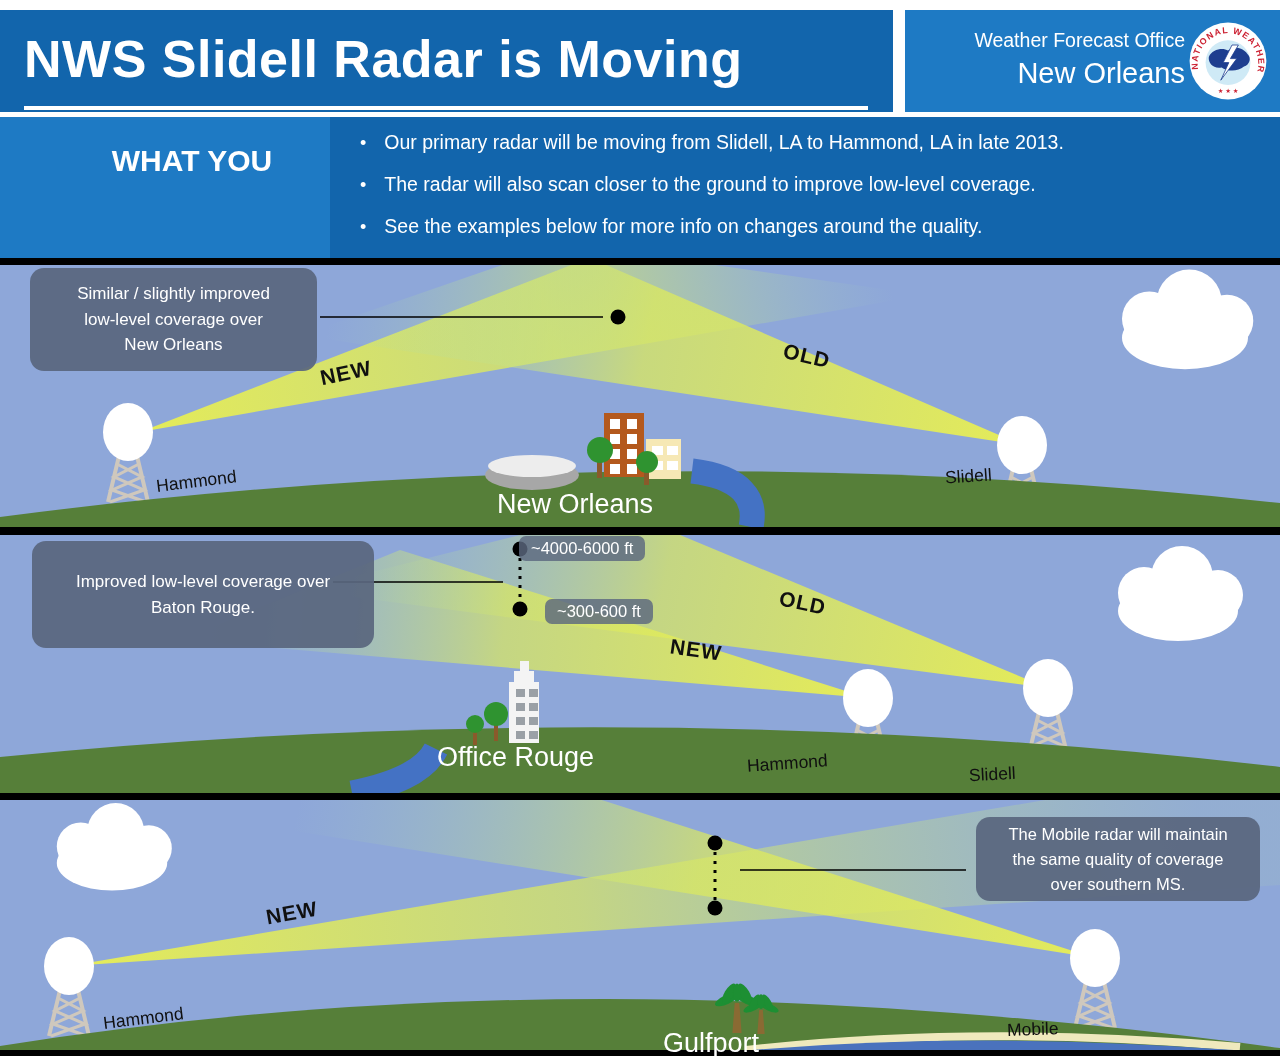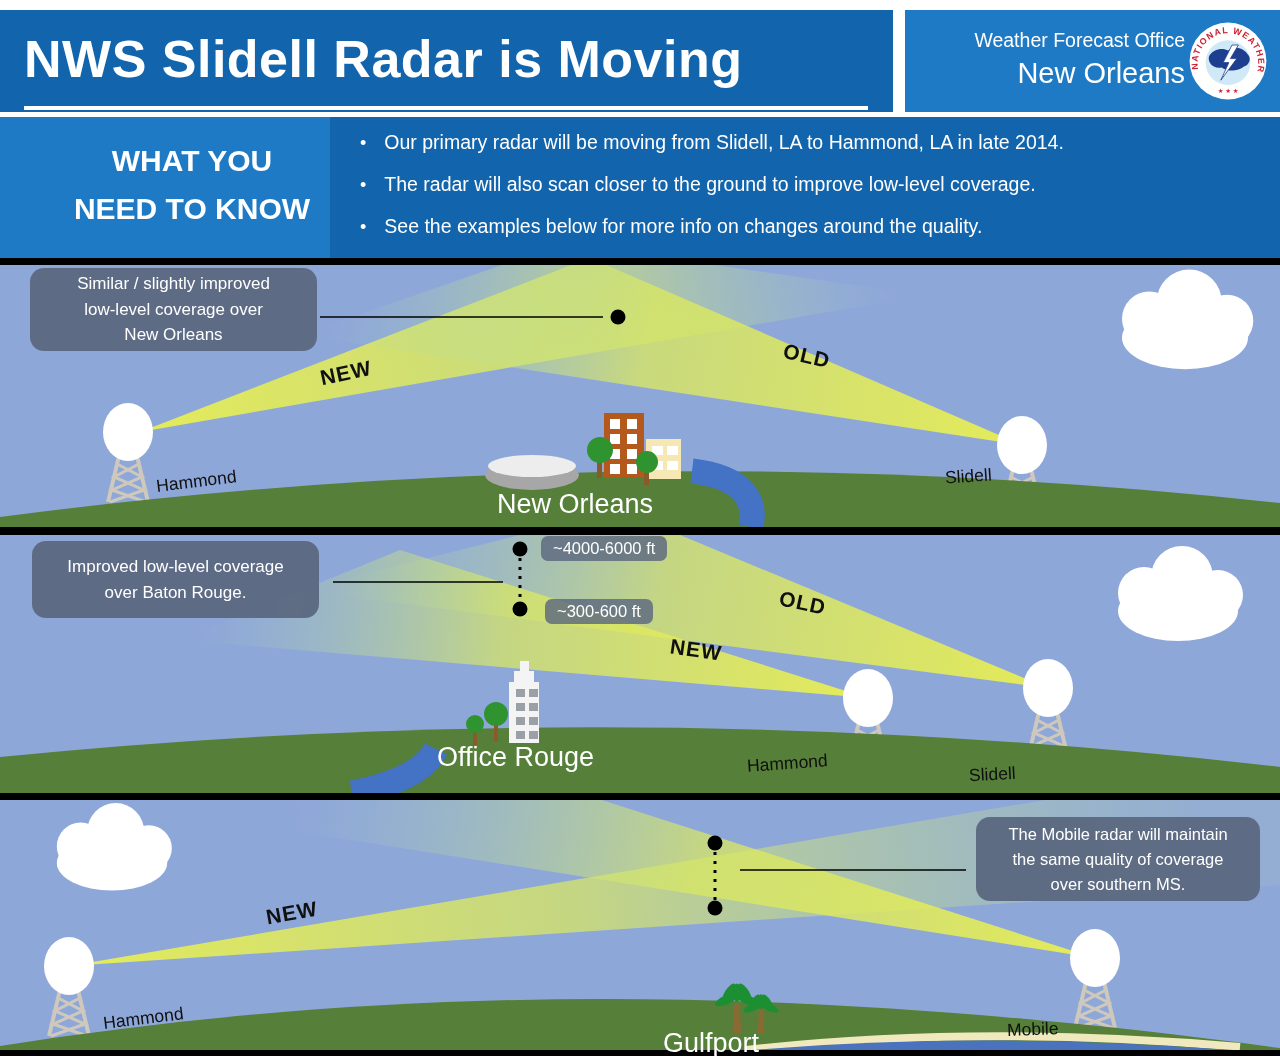--- a/index.html
+++ b/index.html
@@ -89,26 +89,25 @@
         </defs>
       <text font-size="11" font-weight="bold" fill="#cc2233" letter-spacing="1.5">
         <textPath href="#ringpath" startOffset="1%">NATIONAL WEATHER SERVICE</textPath>
       </text>
       <text x="50" y="90" font-size="8" fill="#cc2233" text-anchor="middle">★ ★ ★</text>
     </svg>
   </div>
 
   <div id="info-left">
     <div class="hl">WHAT YOU</div>
-    <div class="hl">NEED TO KNOW</div>
   </div>
   <div id="info-right">
     <div class="bullet-row" style="top:14px">
       <span class="bullet-dot">•</span>
-      <span>Our primary radar will be moving from Slidell, LA to Hammond, LA in late 2014.</span>
+      <span>Our primary radar will be moving from Slidell, LA to Hammond, LA in late 2013.</span>
     </div>
     <div class="bullet-row" style="top:56px">
       <span class="bullet-dot">•</span>
       <span>The radar will also scan closer to the ground to improve low-level coverage.</span>
     </div>
     <div class="bullet-row" style="top:98px">
       <span class="bullet-dot">•</span>
       <span>See the examples below for more info on changes around the quality.</span>
     </div>
   </div>
@@ -167,21 +166,21 @@
       <g>
         <rect x="597" y="195" width="5" height="18" fill="#8a5a2b"></rect>
         <circle cx="600" cy="185" r="13" fill="#2f9330"></circle>
         <rect x="644" y="206" width="5" height="14" fill="#8a5a2b"></rect>
         <circle cx="647" cy="197" r="11" fill="#2f9330"></circle>
       </g>
       <line x1="320" y1="52" x2="603" y2="52" stroke="#000" stroke-width="1.5"></line>
       <circle cx="618" cy="52" r="7.5" fill="#000"></circle>
     </svg>
   </div>
-  <div class="callout" style="left:30px;top:268px;width:287px;padding:3px 36px;box-sizing:border-box">Similar / slightly improved low-level coverage over New Orleans</div>
+  <div class="callout" style="left:30px;top:268px;width:287px;padding:13px 36px;box-sizing:border-box">Similar / slightly improved low-level coverage over New Orleans</div>
   <div class="beam-label" style="left:320px;top:361px;transform:rotate(-12deg)">NEW</div>
   <div class="beam-label" style="left:783px;top:344px;transform:rotate(13deg)">OLD</div>
   <div class="tower-label" style="left:156px;top:471px;transform:rotate(-7deg)">Hammond</div>
   <div class="tower-label" style="left:945px;top:466px;transform:rotate(-4deg)">Slidell</div>
   <div class="city-label" style="left:497px;top:489px">New Orleans</div>
 
   <div class="panel" style="top:535px;height:258px">
     <svg width="1280" height="258">
       <defs>
         <linearGradient id="gOld2" gradientUnits="userSpaceOnUse" x1="1048" y1="153" x2="340" y2="10">
@@ -223,22 +222,22 @@
         <circle cx="496" cy="179" r="12" fill="#2f9330"></circle>
         <rect x="473" y="197" width="4" height="13" fill="#8a5a2b"></rect>
         <circle cx="475" cy="189" r="9" fill="#2f9330"></circle>
       </g>
       <line x1="333" y1="47" x2="503" y2="47" stroke="#000" stroke-width="1.5"></line>
       <line x1="520" y1="14" x2="520" y2="74" stroke="#000" stroke-width="3" stroke-dasharray="3 6"></line>
       <circle cx="520" cy="14" r="7.5" fill="#000"></circle>
       <circle cx="520" cy="74" r="7.5" fill="#000"></circle>
     </svg>
   </div>
-  <div class="callout" style="left:32px;top:541px;width:287px;padding:13px 34px;box-sizing:border-box">Improved low-level coverage over Baton Rouge.</div>
-  <div class="alt-label" style="left:541px;top:536px">~4000-6000 ft</div>
+  <div class="callout" style="left:32px;top:541px;width:342px;padding:28px 34px;box-sizing:border-box">Improved low-level coverage over Baton Rouge.</div>
+  <div class="alt-label" style="left:519px;top:536px">~4000-6000 ft</div>
   <div class="alt-label" style="left:545px;top:599px">~300-600 ft</div>
   <div class="beam-label" style="left:670px;top:638px;transform:rotate(8deg)">NEW</div>
   <div class="beam-label" style="left:779px;top:591px;transform:rotate(12deg)">OLD</div>
   <div class="tower-label" style="left:747px;top:753px;transform:rotate(-4deg)">Hammond</div>
   <div class="tower-label" style="left:969px;top:764px;transform:rotate(-3deg)">Slidell</div>
   <div class="city-label" style="left:437px;top:742px">Office Rouge</div>
 
   <div class="panel" style="top:800px;height:250px">
     <svg width="1280" height="250">
       <defs>

